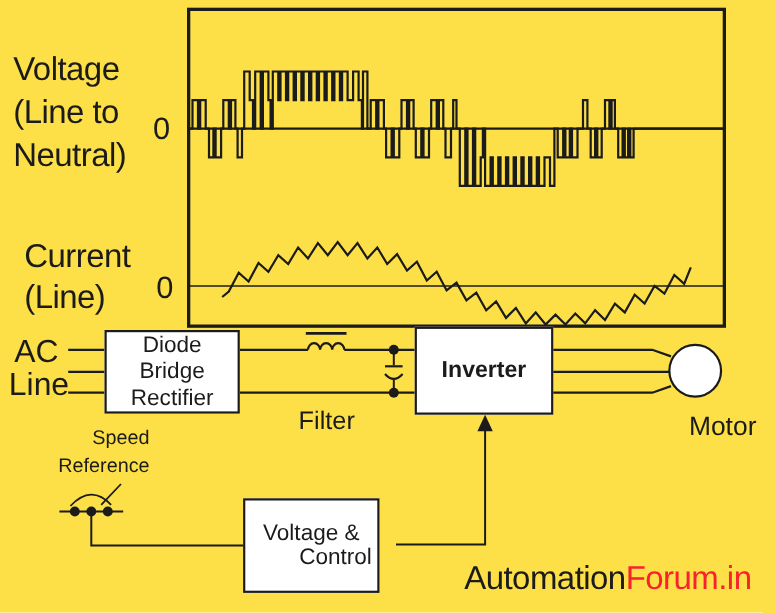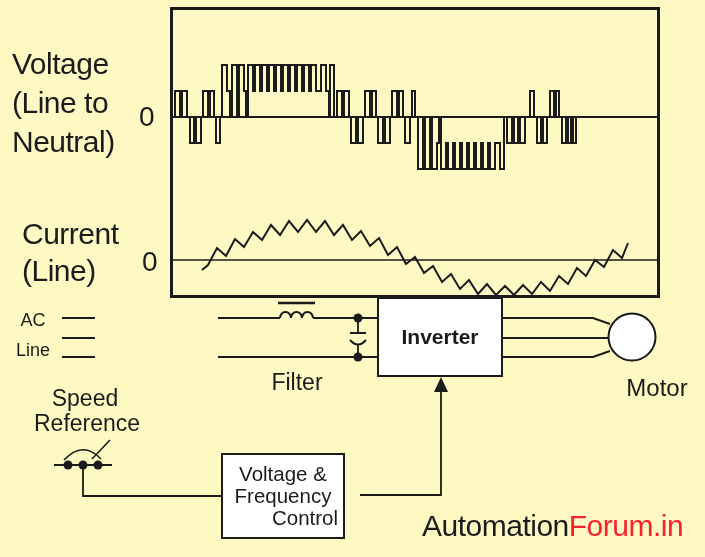--- a/index.html
+++ b/index.html
@@ -1,17 +1,17 @@
 <!DOCTYPE html>
 <html><head>
 <meta charset="utf-8">
 <style>
   html,body{margin:0;padding:0;background:#ffffff;}
   #stage{
-    position:relative;width:705px;height:557px;background:#fef9c3;overflow:hidden;
+    position:relative;width:705px;height:557px;background:#fde047;overflow:hidden;
     font-family:"Liberation Sans",sans-serif;color:#1b1b1b;
   }
   #diagram-svg{position:absolute;left:0;top:0;}
   .lbl{position:absolute;color:#1b1b1b;white-space:nowrap;}
   .big{font-size:30px;line-height:39px;letter-spacing:-0.5px;}
   .zero{font-size:28px;}
   .blk{
     position:absolute;box-sizing:border-box;border:2.5px solid #1b1b1b;background:#ffffff;
     display:flex;flex-direction:column;justify-content:center;align-items:center;text-align:center;
   }
@@ -89,42 +89,46 @@
     <div>Neutral)</div>
   </div>
   <div class="lbl zero" style="left:139px;top:101px;">0</div>
 
   <div class="lbl big" style="left:22px;top:215px;line-height:37px;">
     <div>Current</div>
     <div>(Line)</div>
   </div>
   <div class="lbl zero" style="left:142px;top:246px;">0</div>
 
-  <div class="lbl ctr" style="left:8px;top:305px;width:50px;font-size:18px;line-height:30px;">
+  <div class="lbl ctr" style="left:8px;top:305px;width:50px;font-size:29px;line-height:30px;">
     <div>AC</div>
     <div>Line</div>
   </div>
 
+  <div class="blk" style="left:95px;top:300px;width:123px;height:76px;">
+    <div>Diode</div>
+    <div>Bridge</div>
+    <div>Rectifier</div>
+  </div>
 
   <div class="lbl ctr" style="left:265px;top:325px;width:64px;font-size:23px;margin-top:44px;">Filter</div>
 
   <div class="blk" style="left:377px;top:297px;width:126px;height:80px;font-weight:bold;">
     <div style="font-size:21px;">Inverter</div>
   </div>
 
   <div class="lbl ctr" style="left:596px;top:374px;width:74px;font-size:24px;margin-left:24px;">Motor</div>
 
-  <div class="lbl ctr" style="left:34px;top:386px;width:102px;font-size:23px;line-height:25px;">
+  <div class="lbl ctr" style="left:34px;top:386px;width:102px;font-size:18px;line-height:25px;text-align:right;">
     <div>Speed</div>
     <div>Reference</div>
   </div>
 
   <div class="blk" style="left:221px;top:453px;width:124px;height:86px;border-width:2.2px;">
     <div style="line-height:22px;">Voltage &amp;</div>
-    <div style="line-height:22px;">Frequency</div>
     <div style="line-height:22px;margin-left:44px;">Control</div>
   </div>
 
   <div id="wm">
     <span style="color:#1b1b1b;">Automation</span><span style="color:#f8212e;">Forum.in</span>
   </div>
 
 </div>
 
 </body></html>

